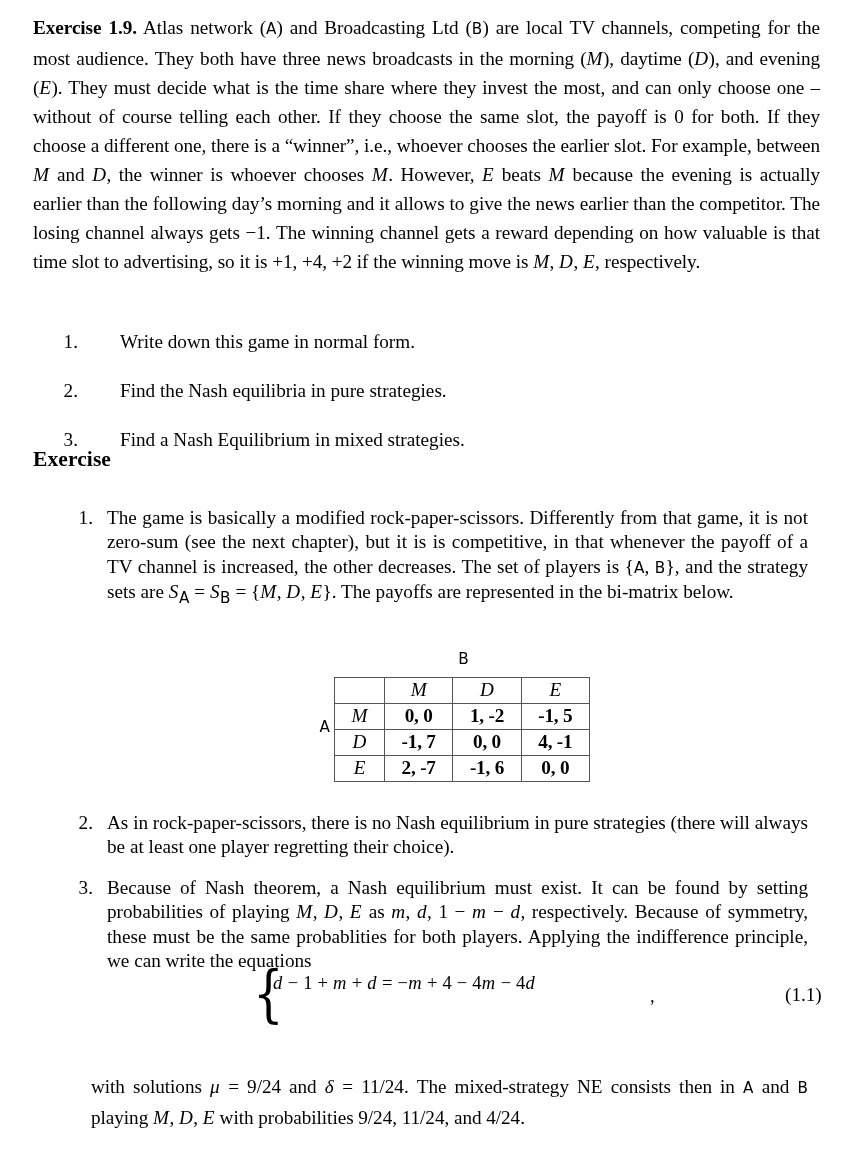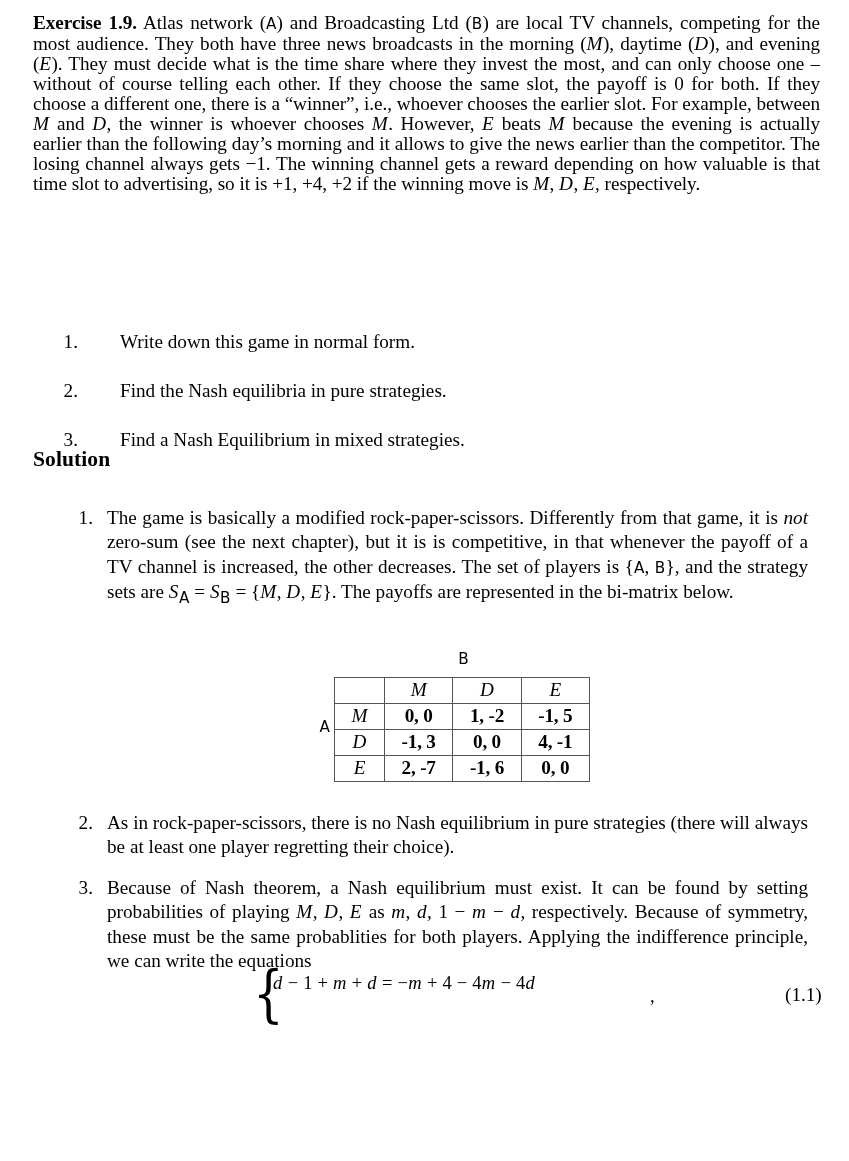--- a/index.html
+++ b/index.html
@@ -21,21 +21,21 @@
     width: 849px;
     height: 1161px;
     padding: 0;
   }
 
   
   .para {
     position: absolute;
     text-align: justify;
     font-size: 19.2px;
-    line-height: 20px;
+    line-height: 29px;
     letter-spacing: -0.05px;
   }
   .exercise-body {
     left: 33px;
     top: 13px;
     width: 787px;
     text-indent: 0;
   }
   .ex-label {
     font-weight: bold;
@@ -46,21 +46,21 @@
     font-style: italic;
     font-family: "Liberation Serif", "DejaVu Serif", serif;
     padding-right: 0.5px;
   }
   
   .tt {
     font-family: "DejaVu Sans", "Liberation Sans", sans-serif;
     font-size: 15.2px;
     letter-spacing: 0.2px;
   }
-  .it { font-style: italic; }
+  .it { }
 
   
   .enum-item {
     position: absolute;
     font-size: 19.2px;
     line-height: 24.3px;
   }
   .enum-num {
     position: absolute;
     width: 30px;
@@ -222,21 +222,21 @@
   </div>
   <div class="enum-item q2">
     <span class="enum-num">2.</span>
     <span class="enum-text">Find the Nash equilibria in pure strategies.</span>
   </div>
   <div class="enum-item q3">
     <span class="enum-num">3.</span>
     <span class="enum-text">Find a Nash Equilibrium in mixed strategies.</span>
   </div>
 
-  <div class="sec-heading">Solution</div>
+  <div class="sec-heading">Exercise</div>
 
   <div class="sol-item s1">
     <span class="enum-num">1.</span>
     <span class="enum-text">The game is basically a modified rock-paper-scissors. Differently from that game, it is <span class="it">not</span> zero-sum (see the next chapter), but it is is competitive, in that whenever the payoff of a TV channel is increased, the other decreases. The set of players is {<span class="tt">A</span>, <span class="tt">B</span>}, and the strategy sets are <span class="mi">S</span><sub><span class="tt">A</span></sub> = <span class="mi">S</span><sub><span class="tt">B</span></sub> = {<span class="mi">M</span>, <span class="mi">D</span>, <span class="mi">E</span>}. The payoffs are represented in the bi-matrix below.</span>
   </div>
 
   <div class="matrix-wrap">
     <div class="label-B"><span>B</span></div>
     <div class="label-A">A</div>
     <table class="bimatrix">
@@ -248,21 +248,21 @@
           <td class="colhead">E</td>
         </tr>
         <tr>
           <td class="rowhead">M</td>
           <td class="cell">0, 0</td>
           <td class="cell">1, -2</td>
           <td class="cell">-1, 5</td>
         </tr>
         <tr>
           <td class="rowhead">D</td>
-          <td class="cell">-1, 3</td>
+          <td class="cell">-1, 7</td>
           <td class="cell">0, 0</td>
           <td class="cell">4, -1</td>
         </tr>
         <tr>
           <td class="rowhead">E</td>
           <td class="cell">2, -7</td>
           <td class="cell">-1, 6</td>
           <td class="cell">0, 0</td>
         </tr>
       </tbody>
@@ -281,14 +281,15 @@
 
   <div class="eq-block">
     <div class="eq-brace">{</div>
     <div class="eq-lines">
       <div class="eq-line"><span class="mi">d</span> − 1 + <span class="mi">m</span> + <span class="mi">d</span> = −<span class="mi">m</span> + 4 − 4<span class="mi">m</span> − 4<span class="mi">d</span></div>
     </div>
     <div class="eq-comma">,</div>
     <div class="eq-tag">(1.1)</div>
   </div>
 
+  <div class="para closing">with solutions <span class="mi">μ</span> = 9/24 and <span class="mi">δ</span> = 11/24. The mixed-strategy NE consists then in <span class="tt">A</span> and <span class="tt">B</span> playing <span class="mi">M</span>, <span class="mi">D</span>, <span class="mi">E</span> with probabilities 9/24, 11/24, and 4/24.</div>
 
 </div>
 
 </body></html>

